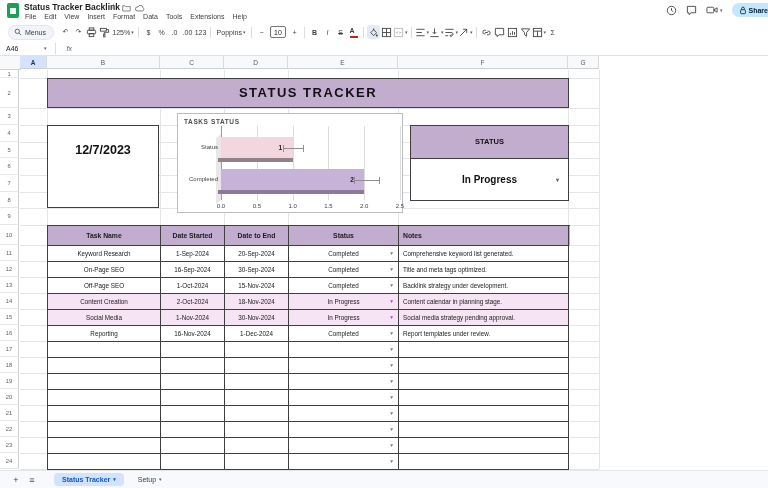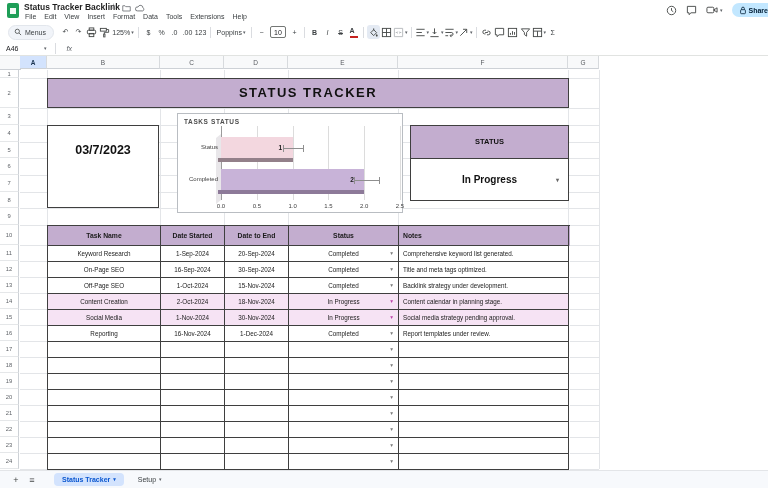--- a/index.html
+++ b/index.html
@@ -357,21 +357,21 @@
         <div class="rownum" style="height: 16px; line-height: 16px;">20</div>
         <div class="rownum" style="height: 16px; line-height: 16px;">21</div>
         <div class="rownum" style="height: 16px; line-height: 16px;">22</div>
         <div class="rownum" style="height: 16px; line-height: 16px;">23</div>
         <div class="rownum" style="height: 16px; line-height: 16px;">24</div>
       </div>
 
     <div class="block banner">STATUS TRACKER</div>
 
     <div class="block infobox todaybox">
-      <div class="bval">03/7/2023</div>
+      <div class="bval">12/7/2023</div>
     </div>
 
     <div class="block chartbox" id="chart-box">
       <span class="ch-title">TASKS STATUS</span>
       <div id="chart-plot">
           <div class="ch-wall" style="left: 38px; top: 20px; width: 5px; height: 66px; transform: skewY(-38deg); transform-origin: right top;"></div>
           <div class="ch-grid" style="left: 43px; top: 12px; height: 74px; background: rgb(155, 155, 155);"></div>
           <div class="ch-tick" style="left: 35px; top: 89px;">0.0</div>
           <div class="ch-grid" style="left: 78.8px; top: 12px; height: 74px;"></div>
           <div class="ch-tick" style="left: 70.8px; top: 89px;">0.5</div>

